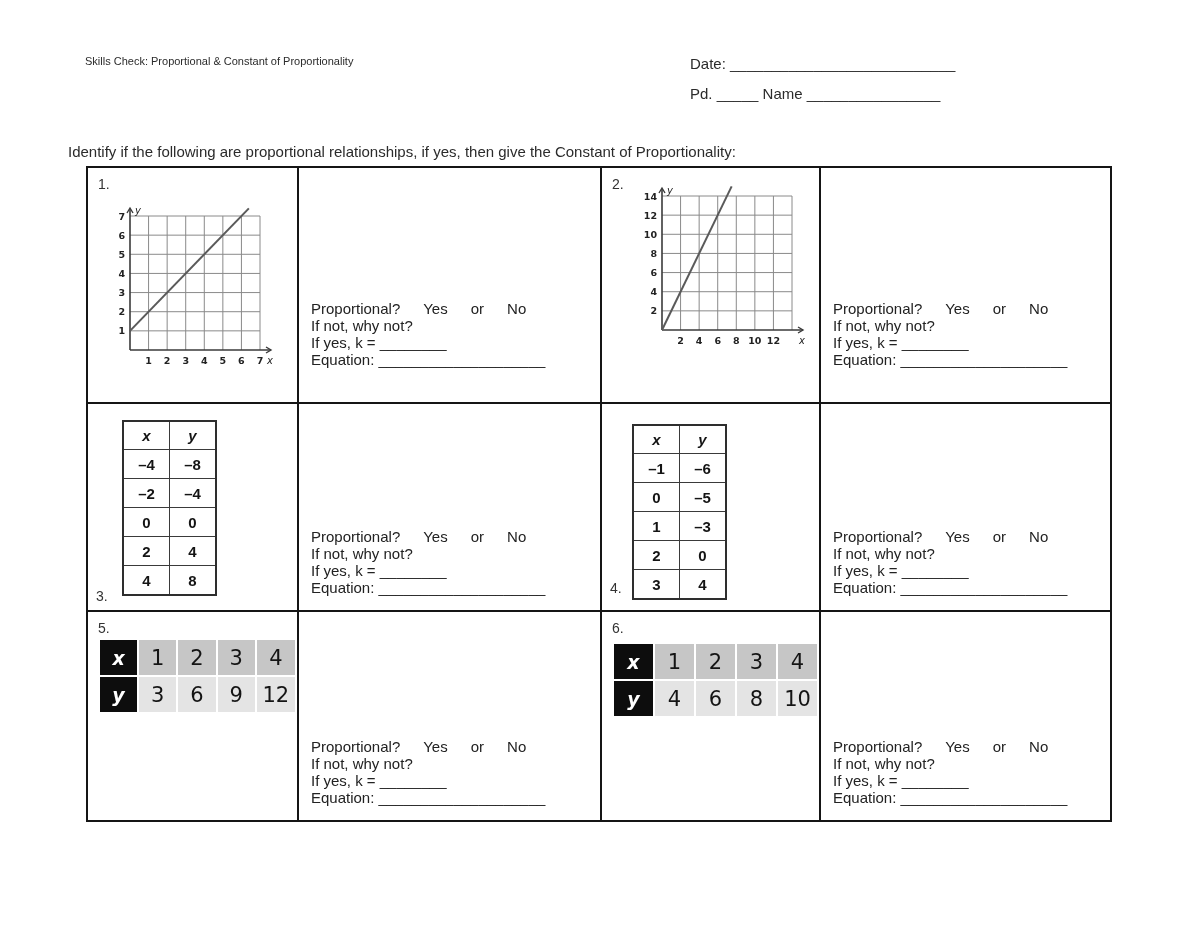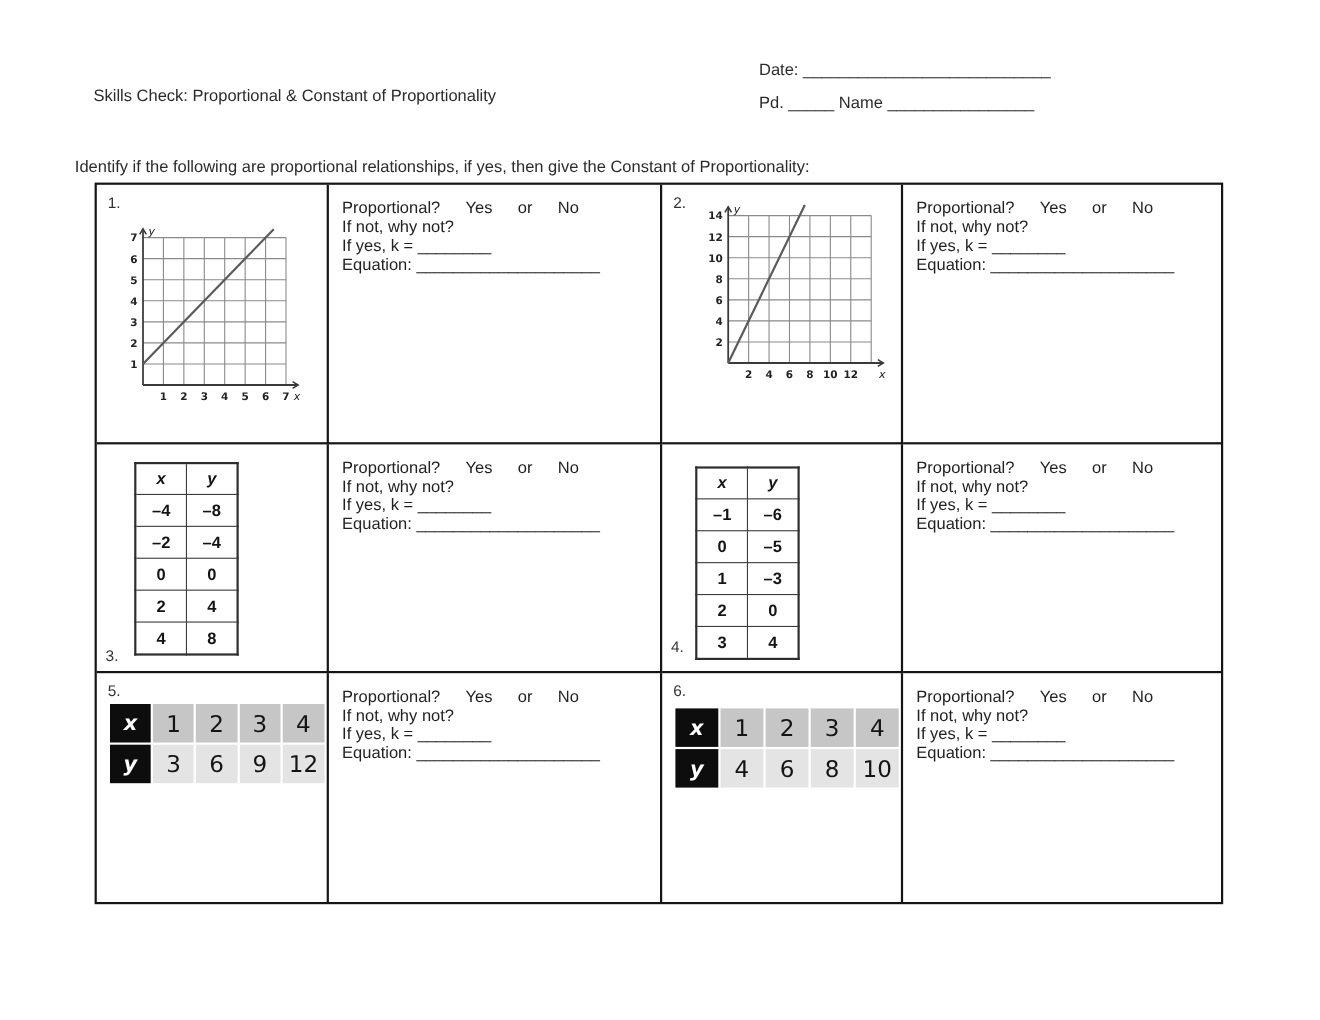--- a/index.html
+++ b/index.html
@@ -1,41 +1,41 @@
 <!DOCTYPE html>
 <html><head>
 <meta charset="utf-8">
 <style>
   html,body{margin:0;padding:0;}
   body{
     width:1200px;height:927px;background:#ffffff;position:relative;
     font-family:"Liberation Sans", sans-serif;color:#2b2b2b;
     -webkit-font-smoothing:antialiased;
   }
-  .title{position:absolute;left:85px;top:55px;font-size:15px;margin-top:24px;}
+  .title{position:absolute;left:85px;top:55px;font-size:11px;}
   .name-line{position:absolute;left:690px;top:55px;font-size:15px;}
   .pd-line{position:absolute;left:690px;top:85px;font-size:15px;}
   .instruction{position:absolute;left:68px;top:143px;font-size:15px;}
 
   .grid{
     position:absolute;left:86px;top:166px;
     display:grid;
     grid-template-columns:211px 303px 219px 289px;
     grid-template-rows:236px 208px 208px;
     border:2px solid #151515;
   }
   .cell{position:relative;border-right:2px solid #151515;border-bottom:2px solid #151515;box-sizing:border-box;}
   .cell.lc{border-right:none;}
   .cell.lr{border-bottom:none;}
 
   .pnum{position:absolute;font-size:14px;color:#333;}
   .pnum.tl{top:8px;left:10px;}
   .pnum.bl{bottom:6px;left:8px;}
 
-  .qcell{display:flex;flex-direction:column;justify-content:flex-start;
+  .qcell{display:flex;flex-direction:column;justify-content:flex-end;
          padding:13px 10px 14px 12px;font-size:15px;color:#222;}
   .qcell.r1{padding-bottom:34px;}
   .qgap{margin-left:23px;}
 
   .figwrap{position:absolute;}
   .fw-g1{left:16px;top:36px;}
   .fw-g2{left:34px;top:16px;}
   .fw-t3{left:34px;top:16px;}
   .fw-t4{left:30px;top:20px;}
   .fw-t5{left:10px;top:26px;}

